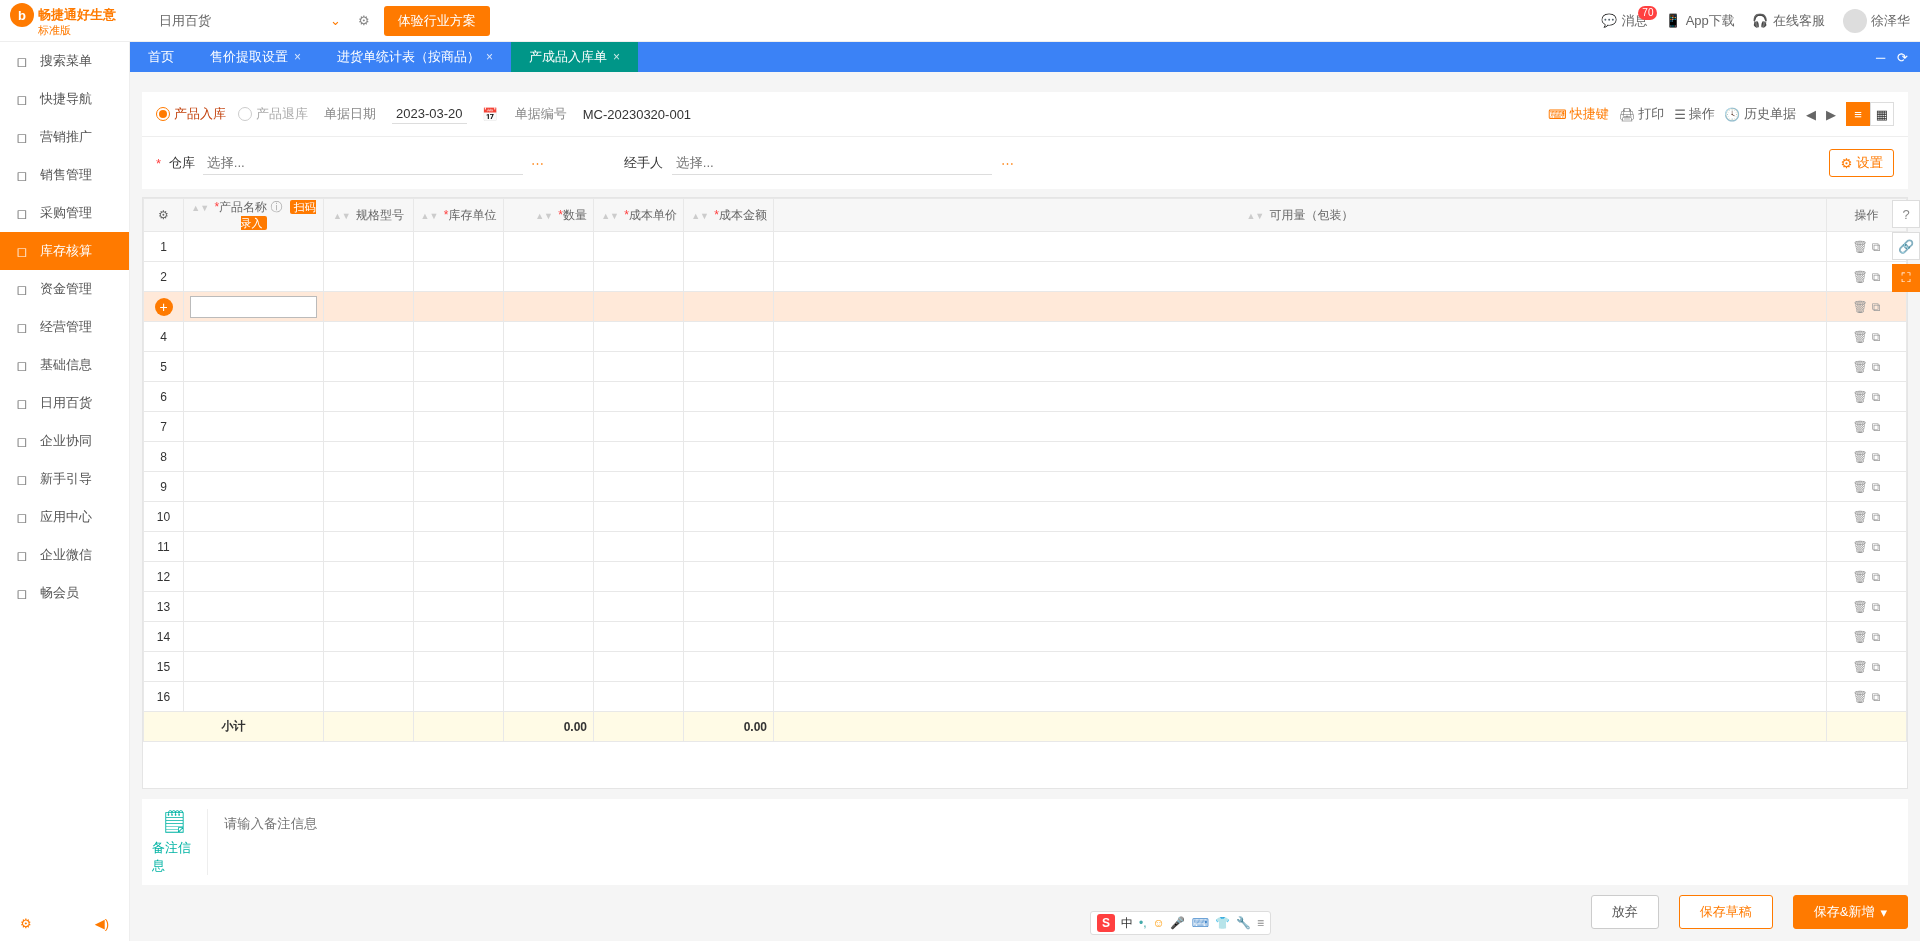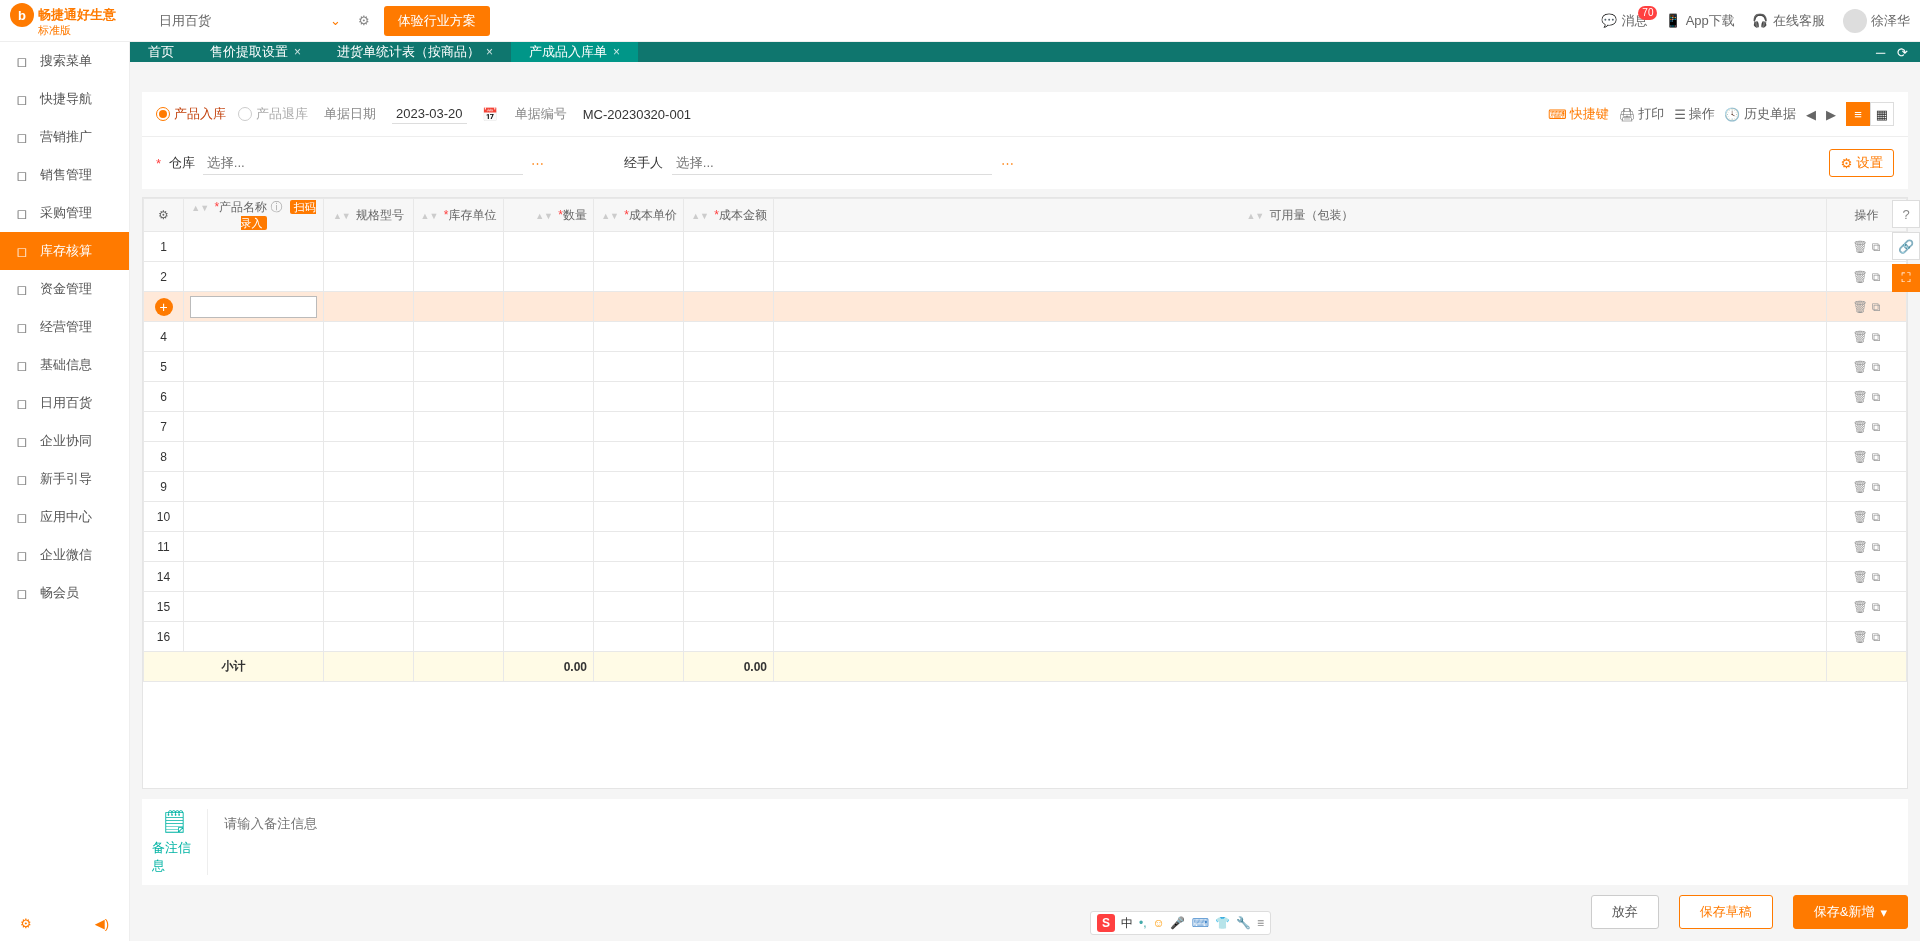--- a/index.html
+++ b/index.html
@@ -21,21 +21,21 @@
 .avatar { width: 24px; height: 24px; background: #ddd; border-radius: 50%; }
 
 
 .left-sidebar { position: absolute; left: 0; top: 42px; bottom: 0; width: 130px; background: #fff; border-right: 1px solid #eee; display: flex; flex-direction: column; }
 .nav-item { display: flex; align-items: center; padding: 10px 14px; color: #555; cursor: pointer; gap: 10px; }
 .nav-item.active { background: #ff7a00; color: #fff; }
 .nav-icon { width: 16px; height: 16px; display: inline-flex; align-items: center; justify-content: center; }
 .sidebar-bottom { margin-top: auto; display: flex; justify-content: space-between; padding: 10px 20px; color: #ff7a00; }
 
 
-.tab-bar { position: absolute; left: 130px; top: 42px; right: 0; height: 20px; background: #0f766e; display: flex; align-items: stretch; color: #fff; }
+.tab-bar { position: absolute; left: 130px; top: 42px; right: 0; height: 30px; background: #3b82f6; display: flex; align-items: stretch; color: #fff; }
 .tab { display: flex; align-items: center; padding: 0 18px; cursor: pointer; gap: 6px; font-size: 13px; }
 .tab.active { background: #009688; }
 .tab .close { font-size: 12px; opacity: 0.8; }
 .tab-bar-right { margin-left: auto; display: flex; align-items: center; gap: 12px; padding: 0 12px; }
 .tab-bar-right span { cursor: pointer; }
 
 
 .main { position: absolute; left: 130px; top: 80px; right: 0; bottom: 0; background: #f5f5f5; padding: 12px; display: flex; flex-direction: column; }
 .doc-header { background: #fff; padding: 10px 14px; display: flex; align-items: center; gap: 16px; border-bottom: 1px solid #eee; }
 .radio-group { display: flex; align-items: center; gap: 12px; }
@@ -448,20 +448,42 @@
             <td></td>
             <td></td>
             <td></td>
             <td></td>
             <td></td>
             <td></td>
             <td></td>
             <td class="col-actions"><span class="action-icon">🗑</span><span class="action-icon">⧉</span></td>
           </tr>
           <tr>
+            <td class="col-idx">12</td>
+            <td></td>
+            <td></td>
+            <td></td>
+            <td></td>
+            <td></td>
+            <td></td>
+            <td></td>
+            <td class="col-actions"><span class="action-icon">🗑</span><span class="action-icon">⧉</span></td>
+          </tr>
+          <tr>
+            <td class="col-idx">13</td>
+            <td></td>
+            <td></td>
+            <td></td>
+            <td></td>
+            <td></td>
+            <td></td>
+            <td></td>
+            <td class="col-actions"><span class="action-icon">🗑</span><span class="action-icon">⧉</span></td>
+          </tr>
+          <tr>
             <td class="col-idx">14</td>
             <td></td>
             <td></td>
             <td></td>
             <td></td>
             <td></td>
             <td></td>
             <td></td>
             <td class="col-actions"><span class="action-icon">🗑</span><span class="action-icon">⧉</span></td>
           </tr>

